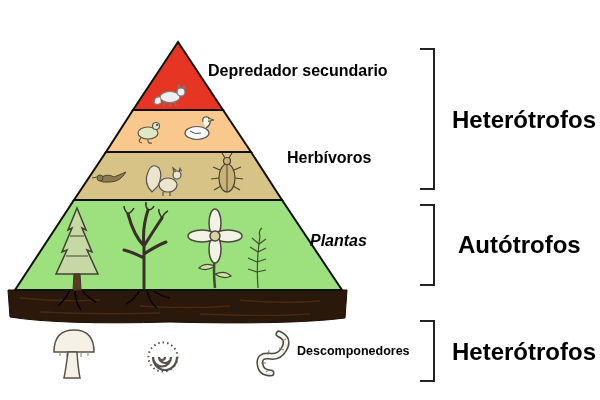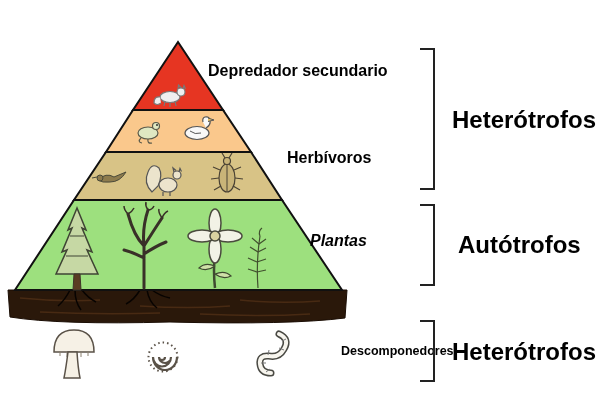--- a/index.html
+++ b/index.html
@@ -11,21 +11,21 @@
   .lvl-label {
     position:absolute; font-weight:bold; font-size:16px; color:#000;
     white-space:nowrap; line-height:1;text-align:center;
   }
   .group-label {
     position:absolute; font-weight:bold; font-size:24px; color:#000000;
     white-space:nowrap; line-height:1;
   }
   .decomp-label {
     position:absolute; font-weight:bold; font-size:12.5px; color:#000;
-    white-space:nowrap; line-height:1;margin-left:44px;
+    white-space:nowrap; line-height:1;
   }
   .bracket {
     position:absolute; width:13px;
     border:2.5px solid #222; border-left:none;
   }
 </style>
 </head>
 <body>
 
 <div class="canvas">

